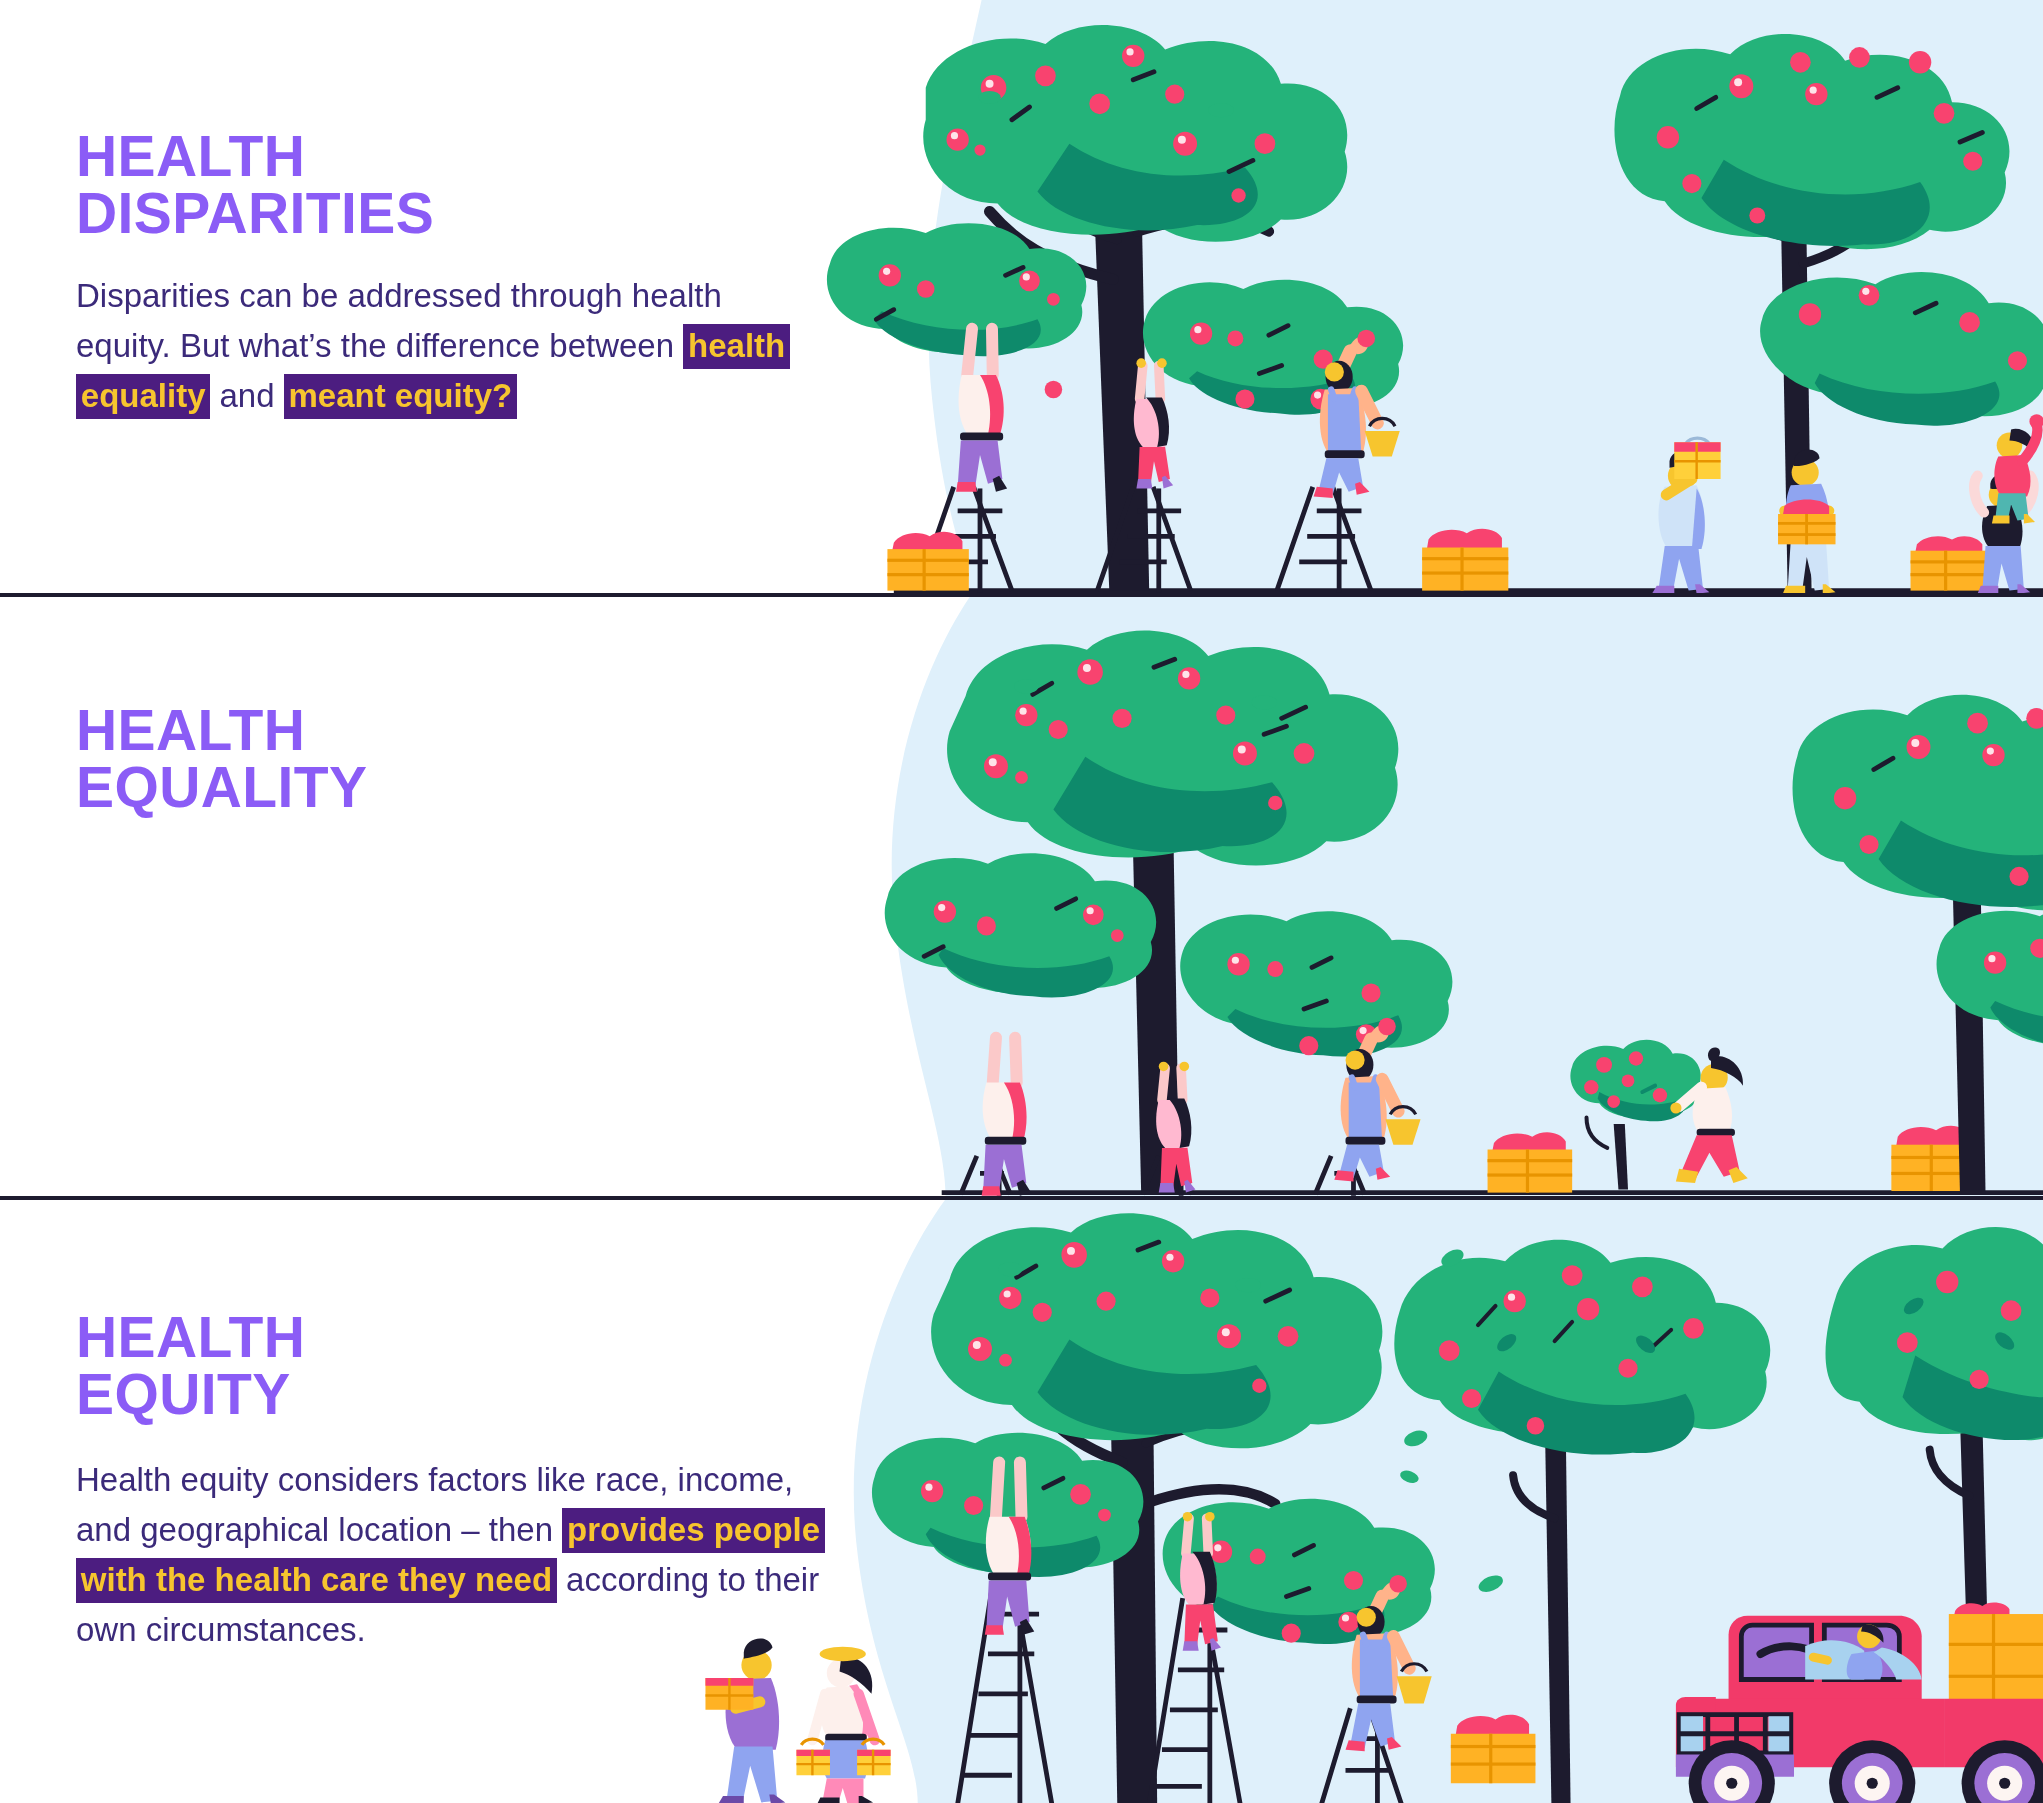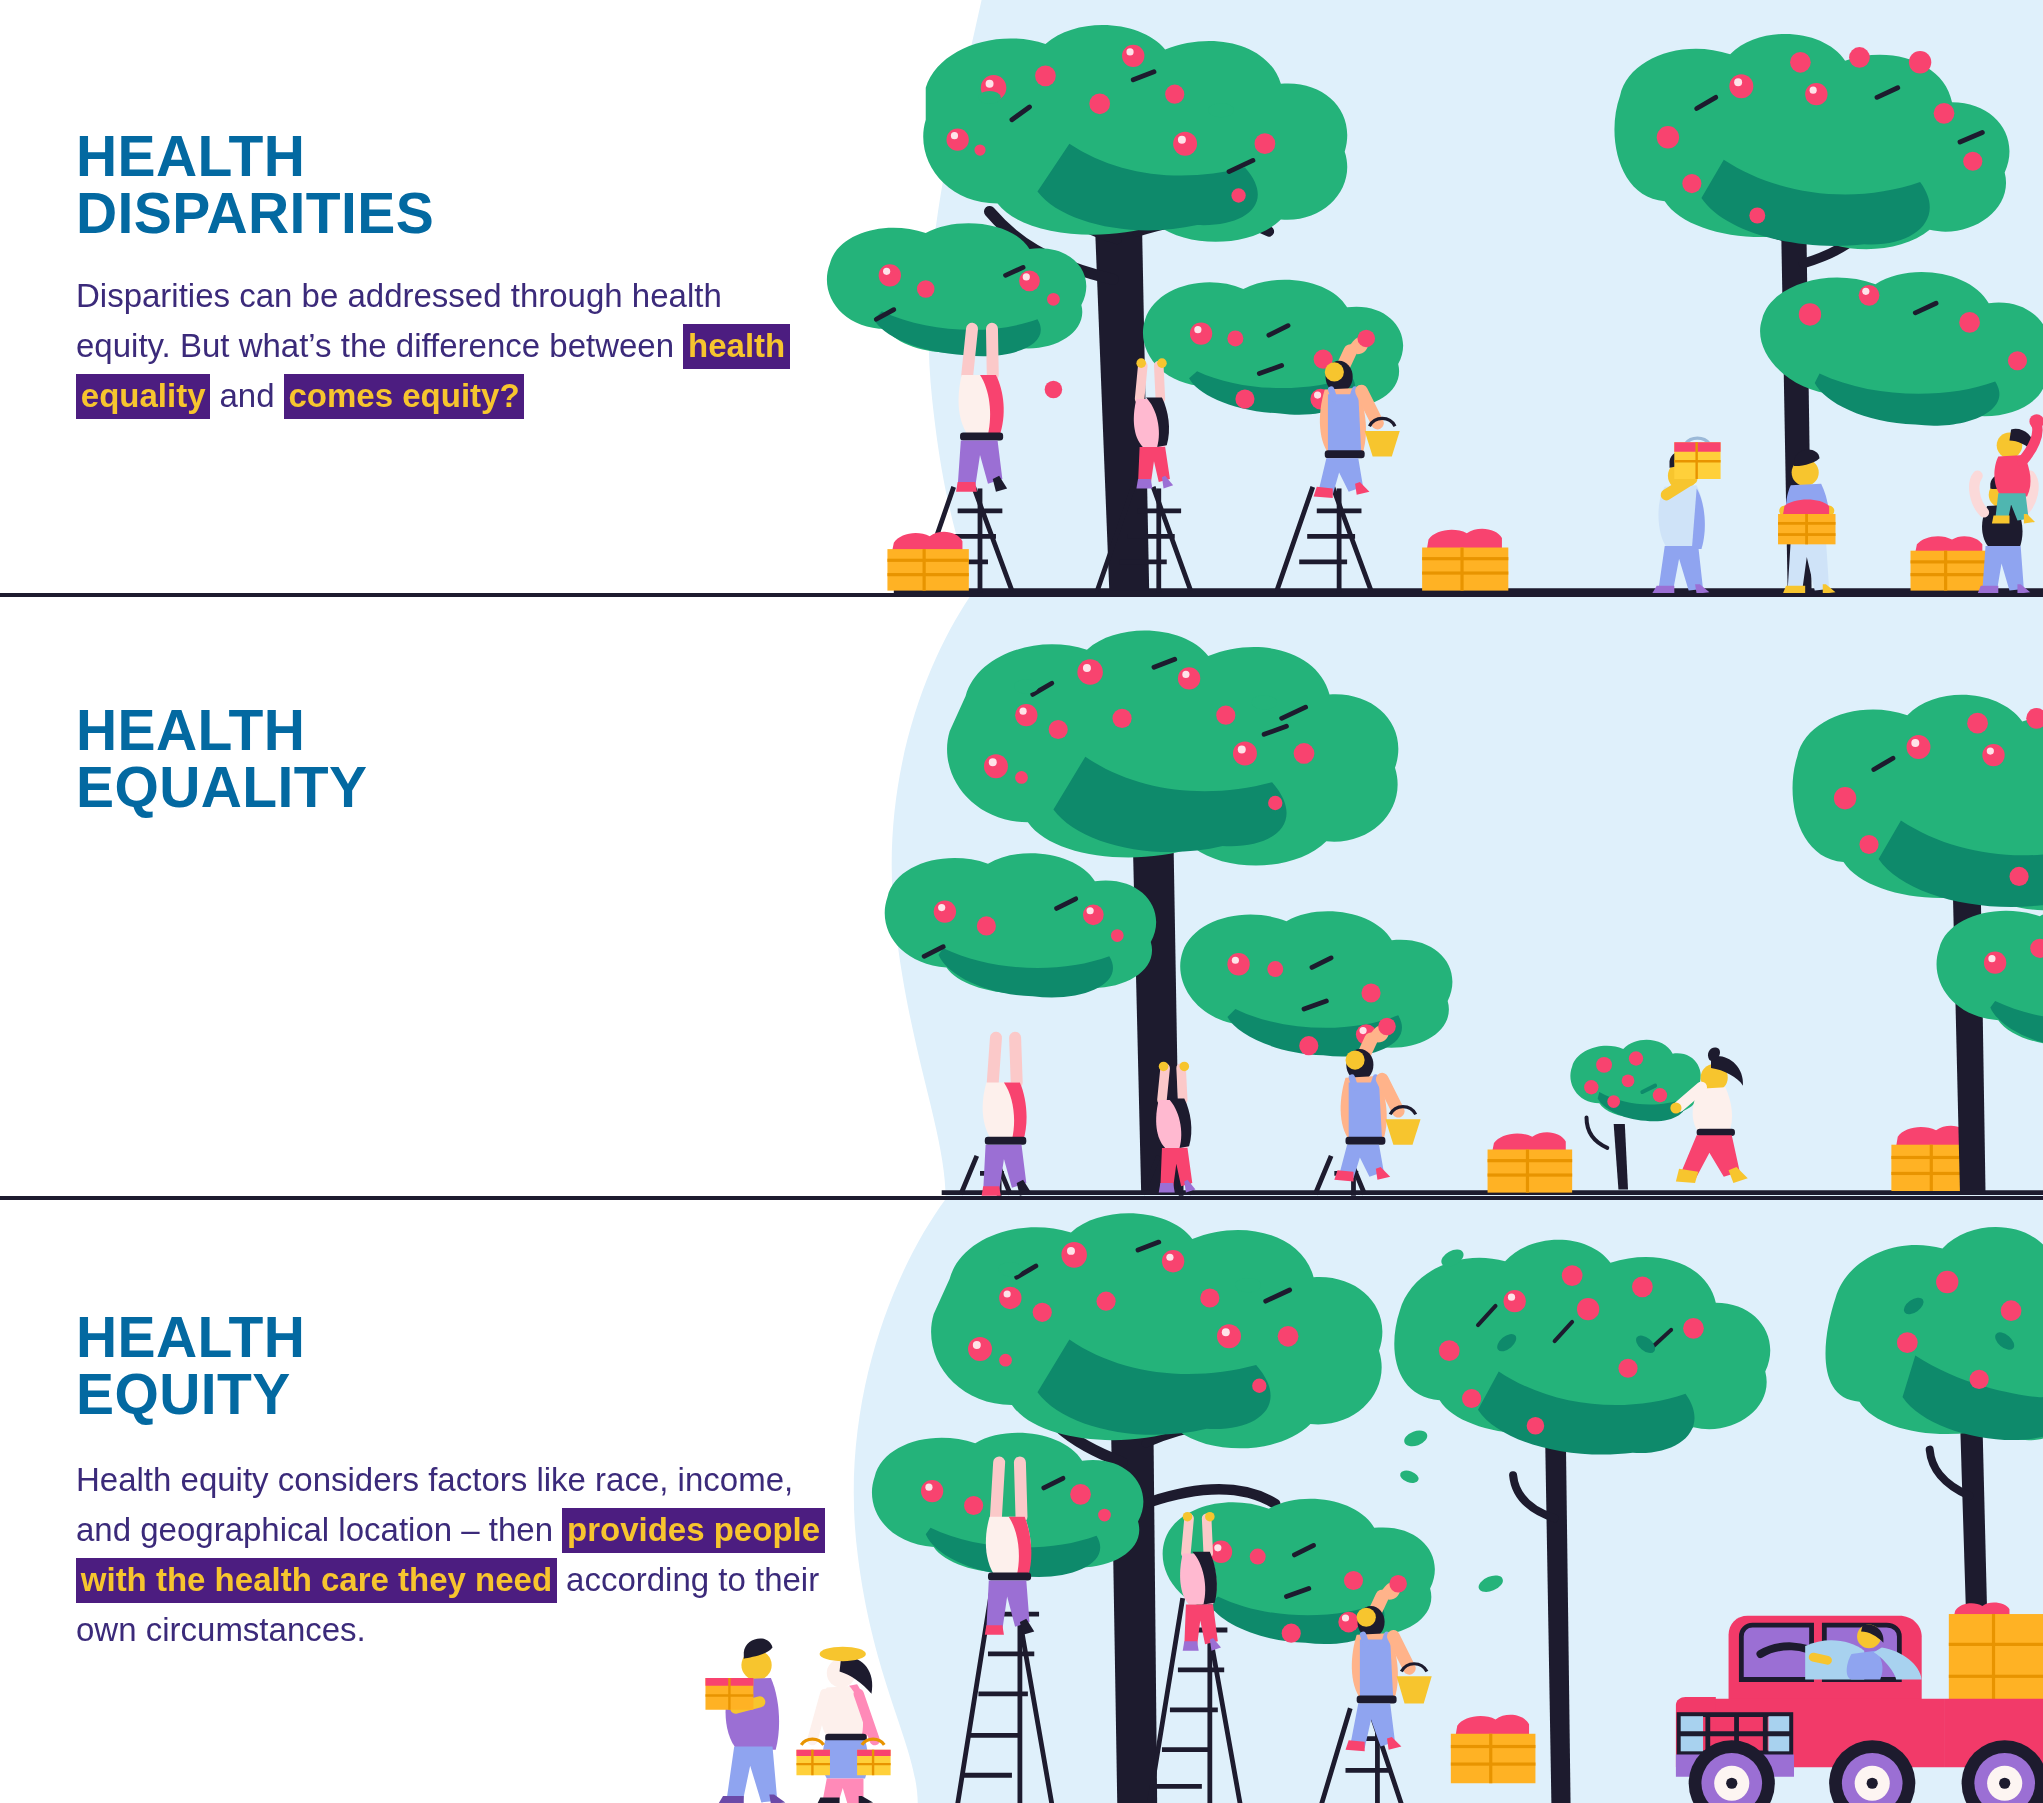--- a/index.html
+++ b/index.html
@@ -26,21 +26,21 @@
   #divider-1 { top: 593px; }
   #divider-2 { top: 1196px; }
 
   
   .textblock { position: absolute; z-index: 30; }
   #text-1 { left: 76px; top: 128px;  width: 734px; }
   #text-2 { left: 76px; top: 702px;  width: 750px; }
   #text-3 { left: 76px; top: 1309px; width: 750px; }
 
   .heading {
-    color: #0369a1;
+    color: #8b5cf6;
     font-weight: bold;
     font-size: 57px;
     line-height: 1.0;
     letter-spacing: 0.4px;
     white-space: pre-line;
     margin-bottom: 29px;
   }
   #text-2 .heading, #text-3 .heading { margin-bottom: 32px; }
 
   .para {
@@ -777,21 +777,21 @@
       </g>
     </svg>
   </div>
 
   <div class="divider" id="divider-1"></div>
   <div class="divider" id="divider-2"></div>
 
   <div class="textblock" id="text-1">
     <div class="heading">HEALTH
 DISPARITIES</div>
-    <div class="para">Disparities can be addressed through health equity. But what’s the difference between <span class="hl">health equality</span> and <span class="hl">comes equity?</span></div>
+    <div class="para">Disparities can be addressed through health equity. But what’s the difference between <span class="hl">health equality</span> and <span class="hl">meant equity?</span></div>
   </div>
 
   <div class="textblock" id="text-2">
     <div class="heading">HEALTH
 EQUALITY</div>
   </div>
 
   <div class="textblock" id="text-3">
     <div class="heading">HEALTH
 EQUITY</div>

